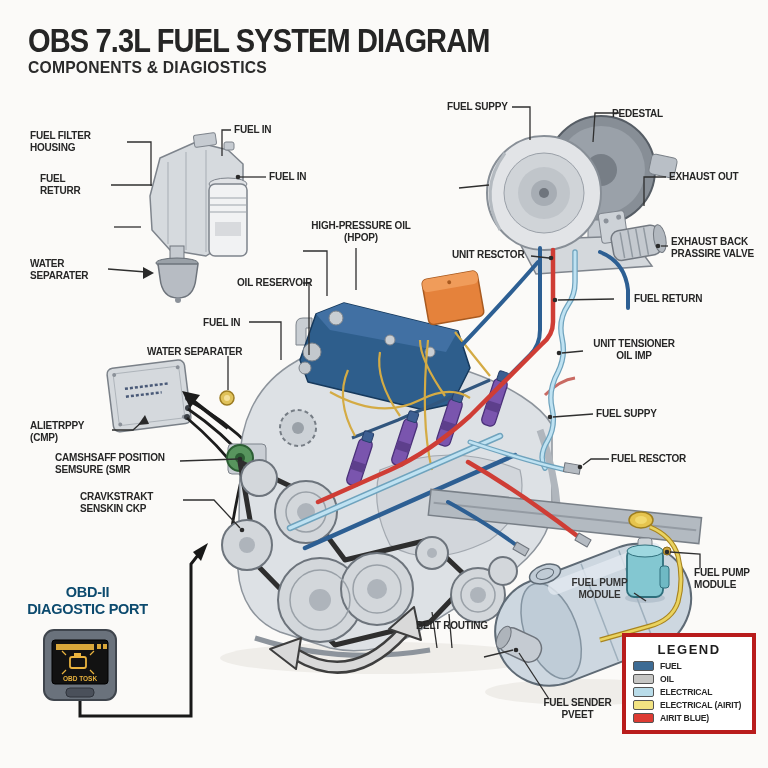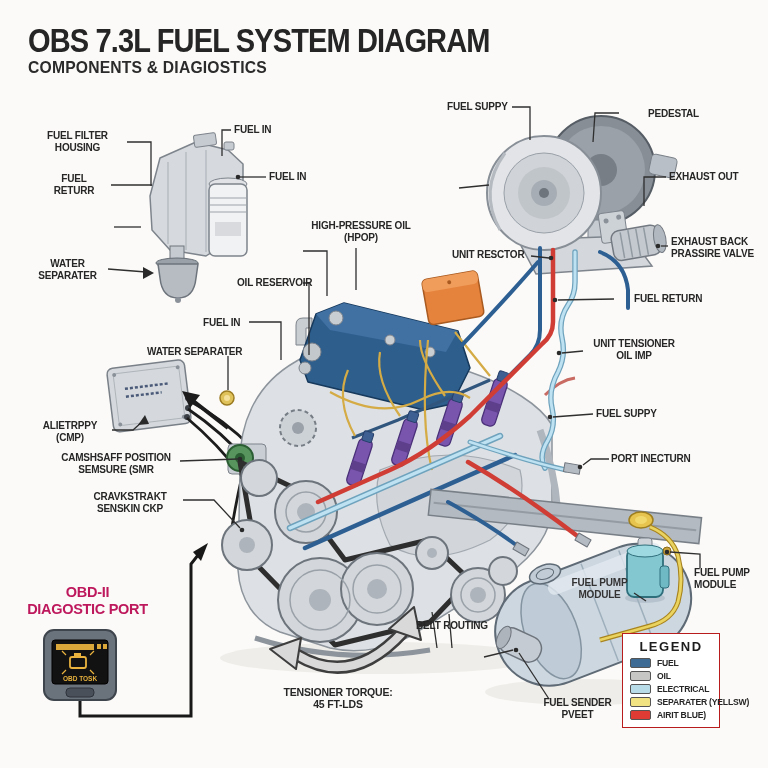--- a/index.html
+++ b/index.html
@@ -5,24 +5,24 @@
   html,body{margin:0;padding:0;}
   .canvas{position:relative;width:768px;height:768px;background:#fbfaf8;overflow:hidden;
           font-family:"Liberation Sans",sans-serif;}
   svg.art{position:absolute;left:0;top:0;}
   .title{position:absolute;left:28px;top:22px;font-size:33px;font-weight:800;color:#252525;
          letter-spacing:-1px;transform:scaleX(.88);transform-origin:left top;white-space:nowrap;}
   .subtitle{position:absolute;left:28px;top:58px;font-size:16.5px;font-weight:700;color:#2b2b2b;
          letter-spacing:.2px;transform:scaleX(.95);transform-origin:left top;white-space:nowrap;}
   .lbl{position:absolute;font-size:10px;line-height:12px;font-weight:700;color:#262626;
        letter-spacing:-.2px;white-space:pre-line;}
-  .r{text-align:center}.c{text-align:center}
-  .big{font-size:14.5px;line-height:17px;letter-spacing:-.3px;color:#be185d;}
-  .legend{position:absolute;left:622px;top:633px;width:98px;background:#fff;
-          border:1px solid #b91c1c;padding:5px 7px 7px 7px;box-sizing:border-box;}
+  .r{text-align:left}.c{text-align:center}
+  .big{font-size:14.5px;line-height:17px;letter-spacing:-.3px;color:#0c4a6e;}
+  .legend{position:absolute;left:622px;top:633px;width:134px;background:#fff;
+          border:4px solid #b91c1c;padding:5px 7px 7px 7px;box-sizing:border-box;}
   .legend-title{font-size:13px;font-weight:800;color:#1d1d1d;text-align:center;
           letter-spacing:1.5px;margin-bottom:4px;}
   .legend-row{display:flex;align-items:center;gap:6px;margin-top:3px;}
   .swatch{width:19px;height:8px;border:1.5px solid #555;border-radius:2px;flex:0 0 auto;}
   .legend-lab{font-size:8.6px;font-weight:700;color:#262626;letter-spacing:-.2px;white-space:nowrap;}
 </style>
 </head>
 <body>
 
 <div class="canvas">
@@ -343,37 +343,35 @@
   <div class="lbl" style="left:147px;top:346px">WATER SEPARATER</div>
   <div class="lbl r" style="left:30px;top:420px;width:80px">ALIETRPPY
 (CMP)</div>
   <div class="lbl r" style="left:55px;top:452px;width:122px">CAMSHSAFF POSITION
 SEMSURE (SMR</div>
   <div class="lbl c" style="left:300px;top:220px;width:122px">HIGH-PRESSURE OIL
 (HPOP)</div>
   <div class="lbl r" style="left:80px;top:491px;width:100px">CRAVKSTRAKT
 SENSKIN CKP</div>
   <div class="lbl" style="left:447px;top:101px">FUEL SUPPY</div>
-  <div class="lbl" style="left:648px;top:108px">PEDESTAL</div>
+  <div class="lbl" style="left:612px;top:108px">PEDESTAL</div>
   <div class="lbl" style="left:669px;top:171px">EXHAUST OUT</div>
   <div class="lbl" style="left:671px;top:236px">EXHAUST BACK
 PRASSIRE VALVE</div>
   <div class="lbl" style="left:634px;top:293px">FUEL RETURN</div>
   <div class="lbl" style="left:452px;top:249px">UNIT RESCTOR</div>
   <div class="lbl c" style="left:585px;top:338px;width:98px">UNIT TENSIONER
 OIL IMP</div>
   <div class="lbl" style="left:596px;top:408px">FUEL SUPPY</div>
-  <div class="lbl" style="left:611px;top:453px">PORT INECTURN</div>
+  <div class="lbl" style="left:611px;top:453px">FUEL RESCTOR</div>
   <div class="lbl c" style="left:562px;top:577px;width:75px;color:#333">FUEL PUMP
 MODULE</div>
   <div class="lbl" style="left:694px;top:567px">FUEL PUMP
 MODULE</div>
   <div class="lbl" style="left:416px;top:620px">BELT ROUTING</div>
-  <div class="lbl c" style="left:268px;top:686px;width:140px;font-size:10.5px">TENSIONER TORQUE:
-45 FT-LDS</div>
   <div class="lbl c" style="left:535px;top:697px;width:85px">FUEL SENDER
 PVEET</div>
   <div class="lbl big c" style="left:25px;top:584px;width:125px">OBD-II
 DIAGOSTIC PORT</div>
 
   <div class="legend">
     <div class="legend-title">LEGEND</div>
     <div class="legend-row">
       <span class="swatch" style="background-color: rgb(61, 107, 148);"></span>
       <span class="legend-lab">FUEL</span>
@@ -381,20 +379,20 @@
     <div class="legend-row">
       <span class="swatch" style="background-color: rgb(198, 198, 196);"></span>
       <span class="legend-lab">OIL</span>
     </div>
     <div class="legend-row">
       <span class="swatch" style="background-color: rgb(185, 220, 233);"></span>
       <span class="legend-lab">ELECTRICAL</span>
     </div>
     <div class="legend-row">
       <span class="swatch" style="background-color: rgb(242, 227, 130);"></span>
-      <span class="legend-lab">SEPARATER (YELLSW)</span>
+      <span class="legend-lab">ELECTRICAL (AIRIT)</span>
     </div>
     <div class="legend-row">
       <span class="swatch" style="background-color: rgb(221, 59, 51);"></span>
       <span class="legend-lab">AIRIT BLUE)</span>
     </div>
   </div>
 </div>
 
 </body></html>

